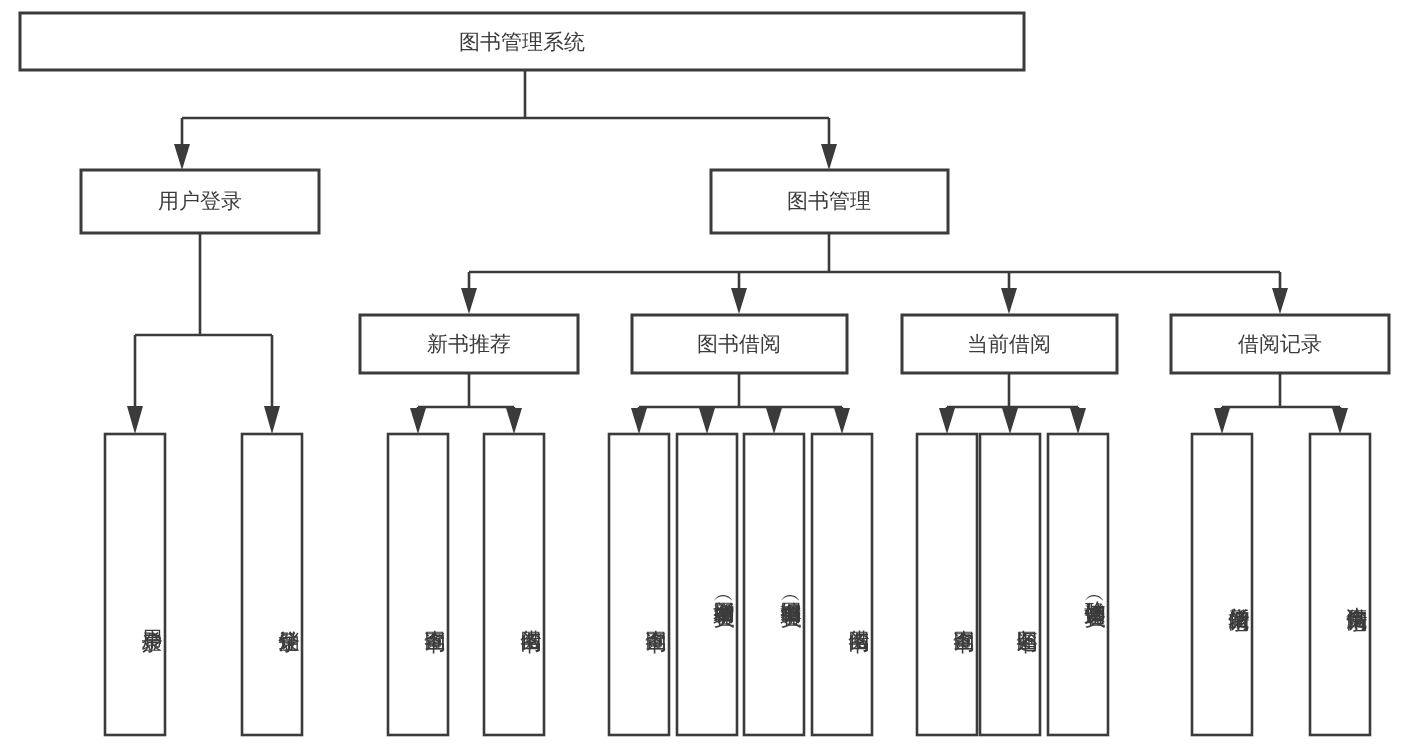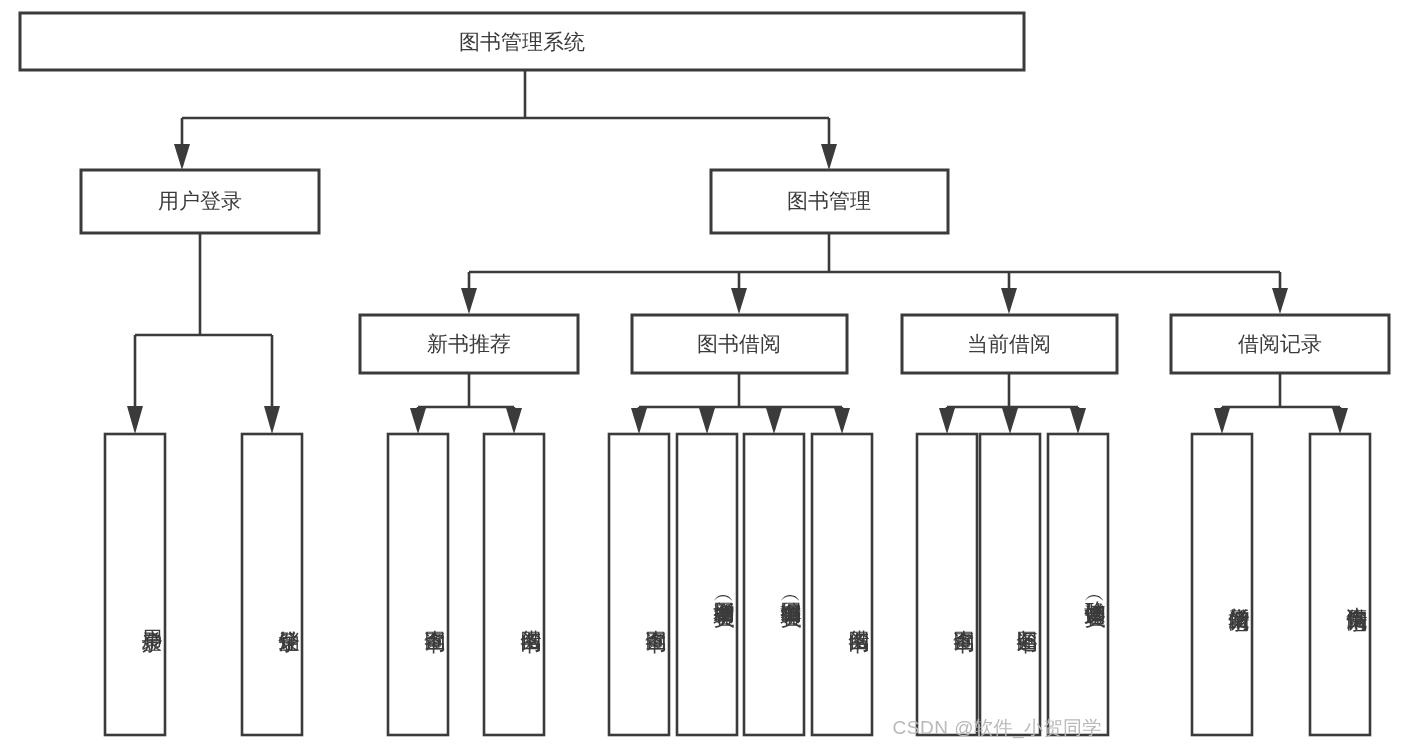--- a/index.html
+++ b/index.html
@@ -254,15 +254,14 @@
   <div class="leaf-label" style="left:917px; top:500px; width:60px; height:230px;">查询图书</div>
 
   <div class="leaf-label" style="left:980px; top:500px; width:60px; height:230px;">归还图书</div>
 
   <div class="leaf-label" style="left:1048px; top:443px; width:60px; height:290px;">确认归还（管理员）</div>
 
   <div class="leaf-label" style="left:1192px; top:460px; width:60px; height:265px;">新增借阅记录</div>
 
   <div class="leaf-label" style="left:1310px; top:460px; width:60px; height:265px;">查询借阅记录</div>
 
-  <div class="watermark">CSDN @软件_小贺同学</div>
 
 </div>
 
 </body></html>

